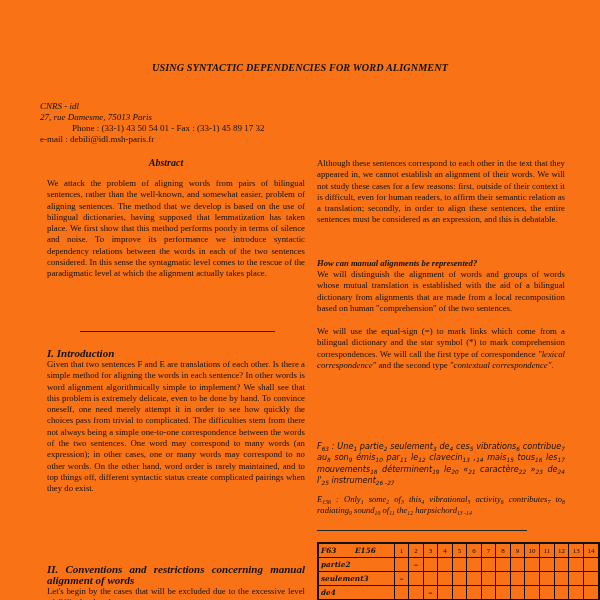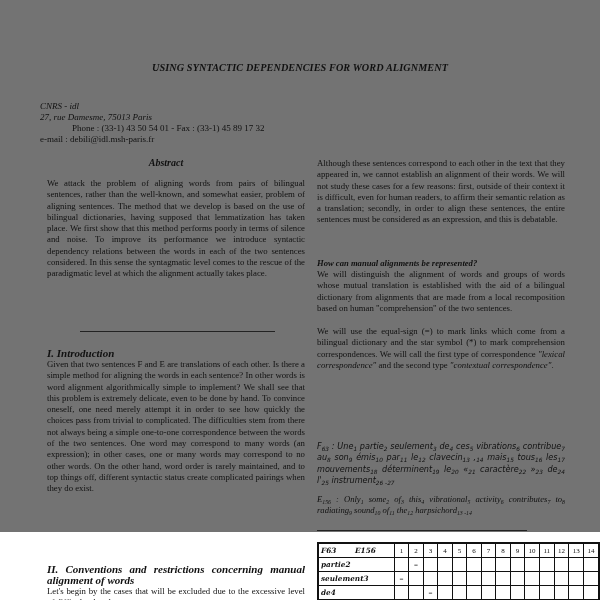--- a/index.html
+++ b/index.html
@@ -1,18 +1,18 @@
 <!DOCTYPE html>
 <html><head>
 <meta charset="utf-8">
 <style>
   html, body { margin: 0; padding: 0; background: #ffffff; }
   body { width: 600px; height: 600px; overflow: hidden; position: relative;
          font-family: "Liberation Serif", "DejaVu Serif", serif; color: #111; }
-  .page { position: absolute; left: 0; top: 0; width: 600px; height: 532px; background: #737373; }
+  .page { position: absolute; left: 0; top: 0; width: 600px; height: 600px; background: #f97316; }
   .title { position: absolute; left: 0; width: 600px; top: 62px; text-align: center;
            font-size: 10.2px; font-weight: bold; font-style: italic; letter-spacing: 0.1px; }
   .authors { position: absolute; left: 0; width: 600px; top: 88px; text-align: center;
              font-size: 9.6px; font-weight: bold; font-style: italic; }
   .affil { position: absolute; left: 4px; width: 600px; font-size: 9px; line-height: 10.6px; margin-left: 36px; }
   .affil.inst { top: 101px; font-style: italic; }
   .affil.addr { top: 112px; font-style: italic; }
   .affil.phone { top: 123px; padding-left: 32px; }
   .affil.email { top: 134px; }
   .col { position: absolute; font-size: 8.75px; line-height: 11.3px; text-align: justify; }

